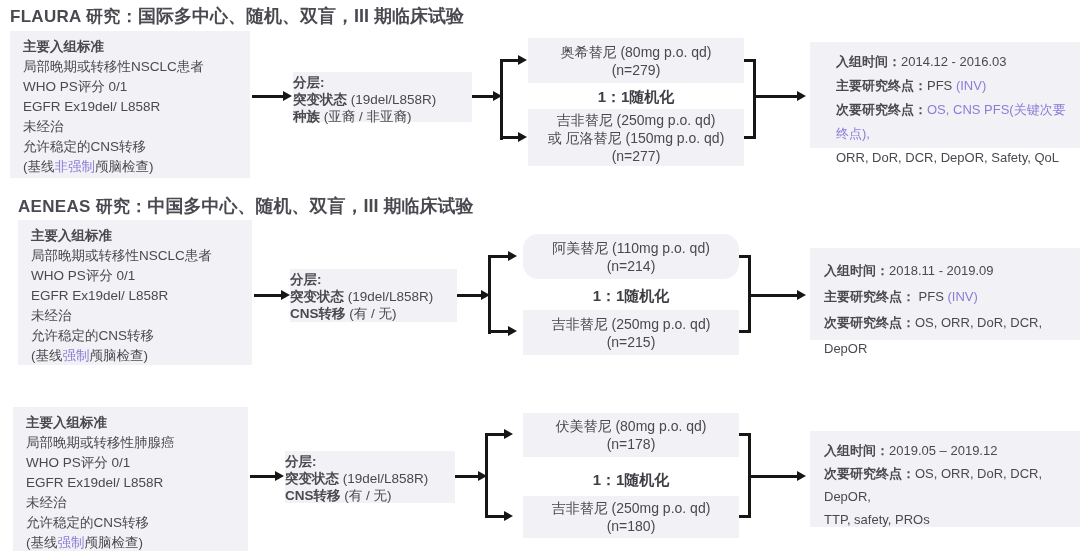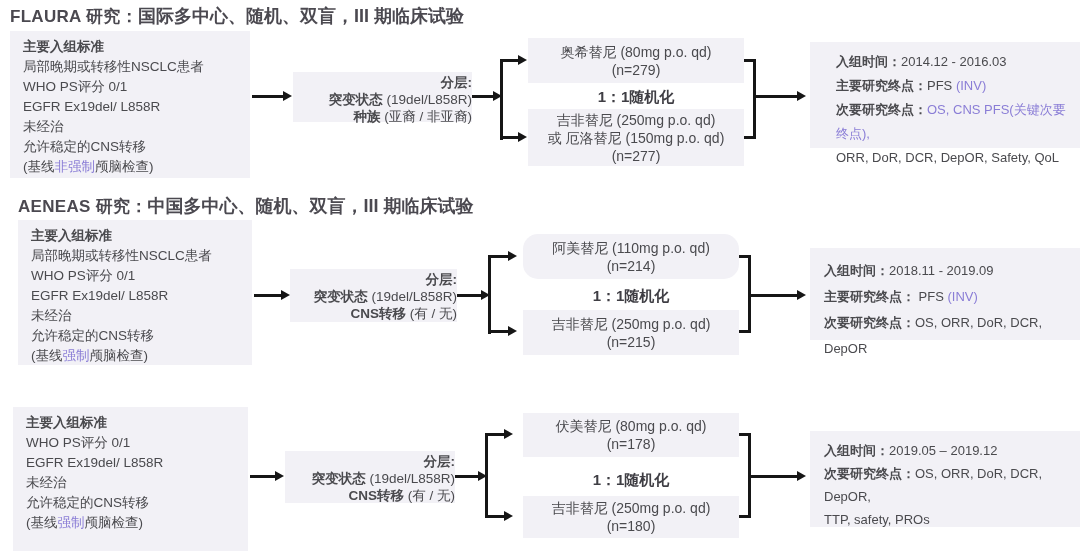--- a/index.html
+++ b/index.html
@@ -12,21 +12,21 @@
   .s1{top:0;height:190px;}
   .s2{top:190px;height:185px;}
   .s3{top:375px;height:176px;}
 
   .title{position:absolute;font-weight:bold;color:#4b4950;white-space:nowrap;}
   .title .tname{font-size:17px;letter-spacing:.3px;}
   .title .tdesc{font-size:18px;}
 
   .box{position:absolute;background:#f2f1f6;box-sizing:border-box;}
   .lbox{font-size:13.5px;line-height:20px;padding:6px 8px 0 13px;}
-  .mbox{font-size:13.5px;line-height:17px;text-align:right;padding-top:2px;}
+  .mbox{font-size:13.5px;line-height:17px;text-align:left;padding-top:2px;}
   .abox{font-size:14px;text-align:center;display:flex;flex-direction:column;justify-content:center;}
   .abox div{line-height:18px;}
   .rand{position:absolute;text-align:center;font-weight:bold;font-size:15px;color:#3f3e44;}
   .rbox{font-size:13px;padding:8px 4px 0 14px;}
   .s1 .rbox{line-height:24px;}
   .s2 .rbox{line-height:26px;padding-top:10px;}
   .s3 .rbox{line-height:23px;}
 
   .b{font-weight:bold;}
   .lab{font-weight:bold;}
@@ -204,20 +204,21 @@
     <div><span class="lab">主要研究终点：</span><span> PFS </span><span class="accent">(INV)</span></div>
     <div><span class="lab">次要研究终点：</span><span class="accent"></span><span>OS, ORR, DoR, DCR, DepOR</span></div>
 
   </div>
 </div>
 
 <div class="section s3">
 
   <div class="box lbox">
     <div class="b">主要入组标准</div>
+    <div>局部晚期或转移性肺腺癌</div>
     <div>WHO PS评分 0/1</div>
     <div>EGFR Ex19del/ L858R</div>
     <div>未经治</div>
     <div>允许稳定的CNS转移</div>
     <div><span>(基线</span><span class="accent">强制</span><span>颅脑检查)</span></div>
   </div>
 
   <div class="hline a1"></div>
   <div class="ah a1h"></div>
 

